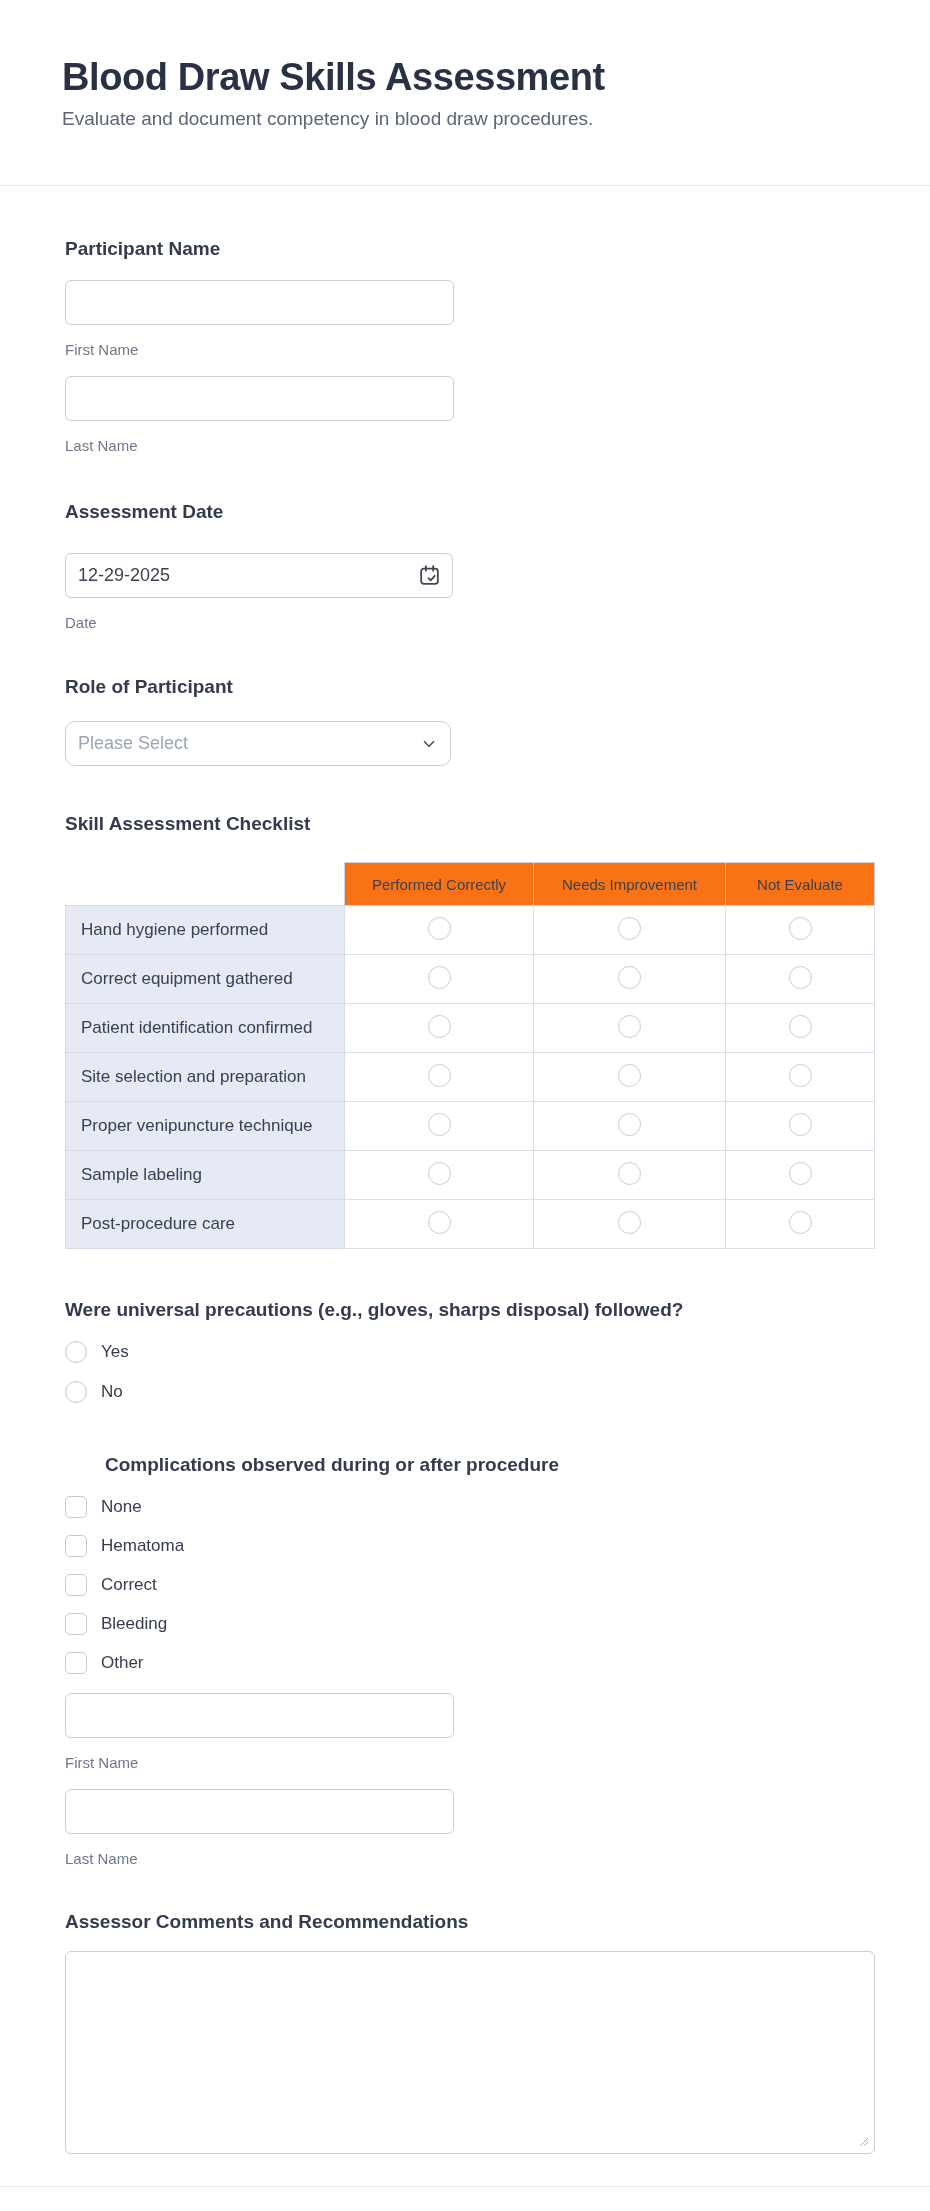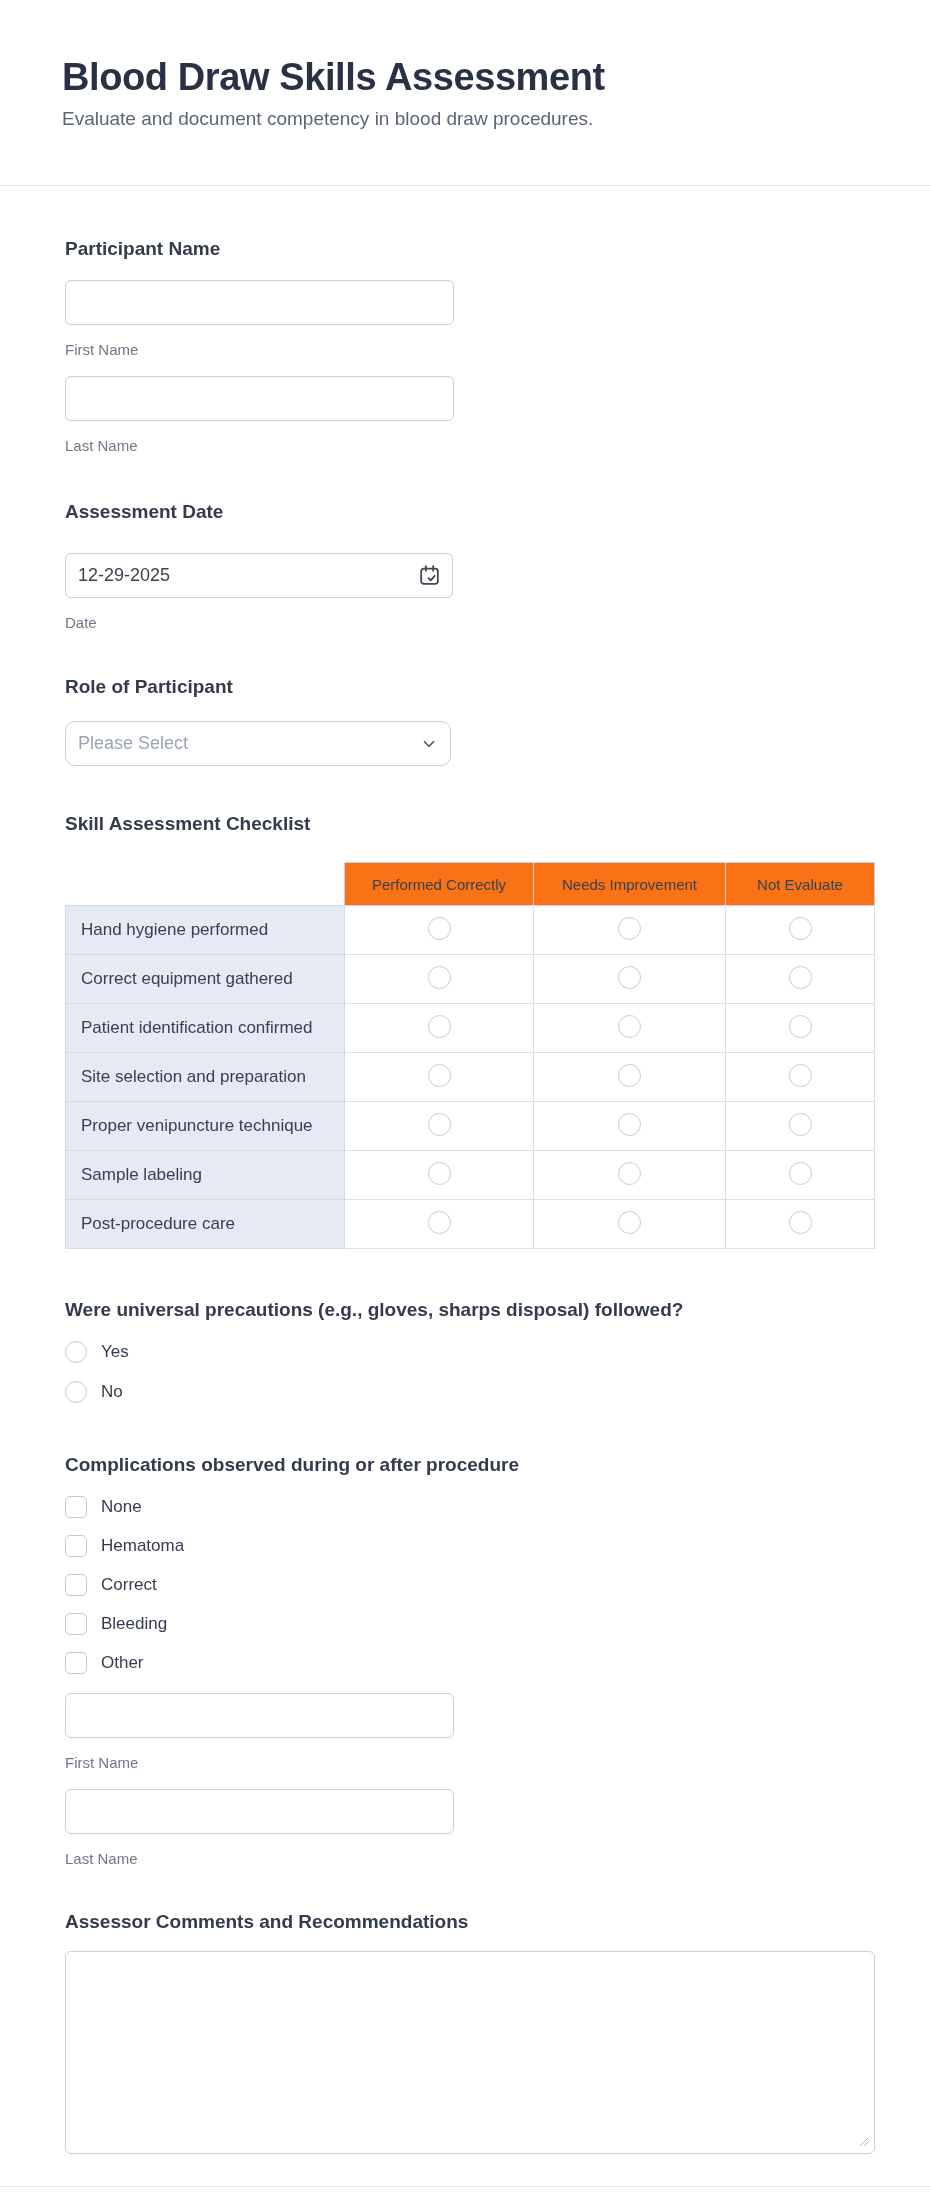--- a/index.html
+++ b/index.html
@@ -40,21 +40,21 @@
     font-size: 19px;
     line-height: 24px;
     font-weight: 600;
     color: #333b4c;
   }
   #sec-participant .section-heading { margin-top: 51px; }
   #heading-date       { margin-top: 45px; }
   #heading-role       { margin-top: 43px; }
   #heading-checklist  { margin-top: 46px; }
   #heading-precautions   { margin-top: 49px; }
-  #heading-complications { margin-top: 50px; }
+  #heading-complications { margin-top: 50px; margin-left: 40px; }
   #heading-assessor   { margin-top: 44px; }
   #heading-comments   { margin-top: 42px; }
 
   .name-row { display: flex; gap: 17px; margin-top: 19px; flex-direction: column; }
   .name-col { width: 389px; }
   .text-input {
     width: 389px;
     height: 45px;
     border: 1px solid #c8ceda;
     border-radius: 6px;

